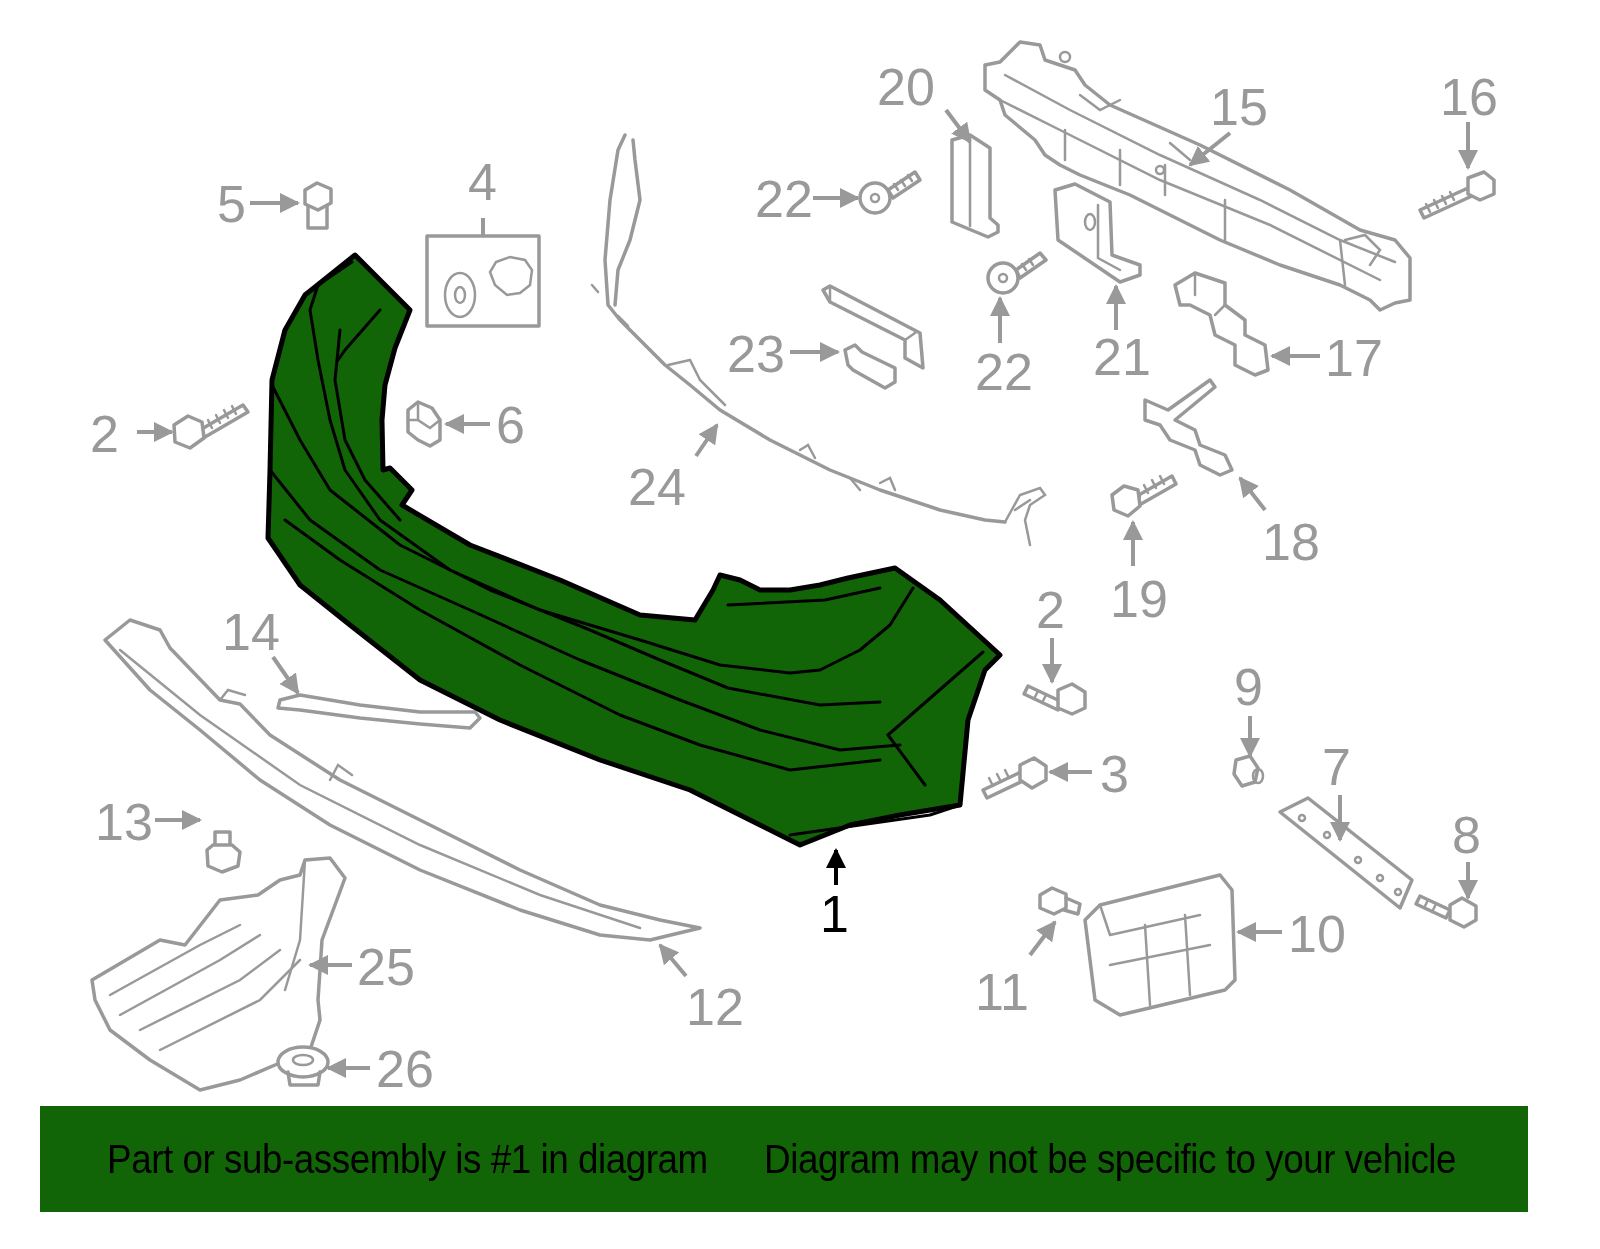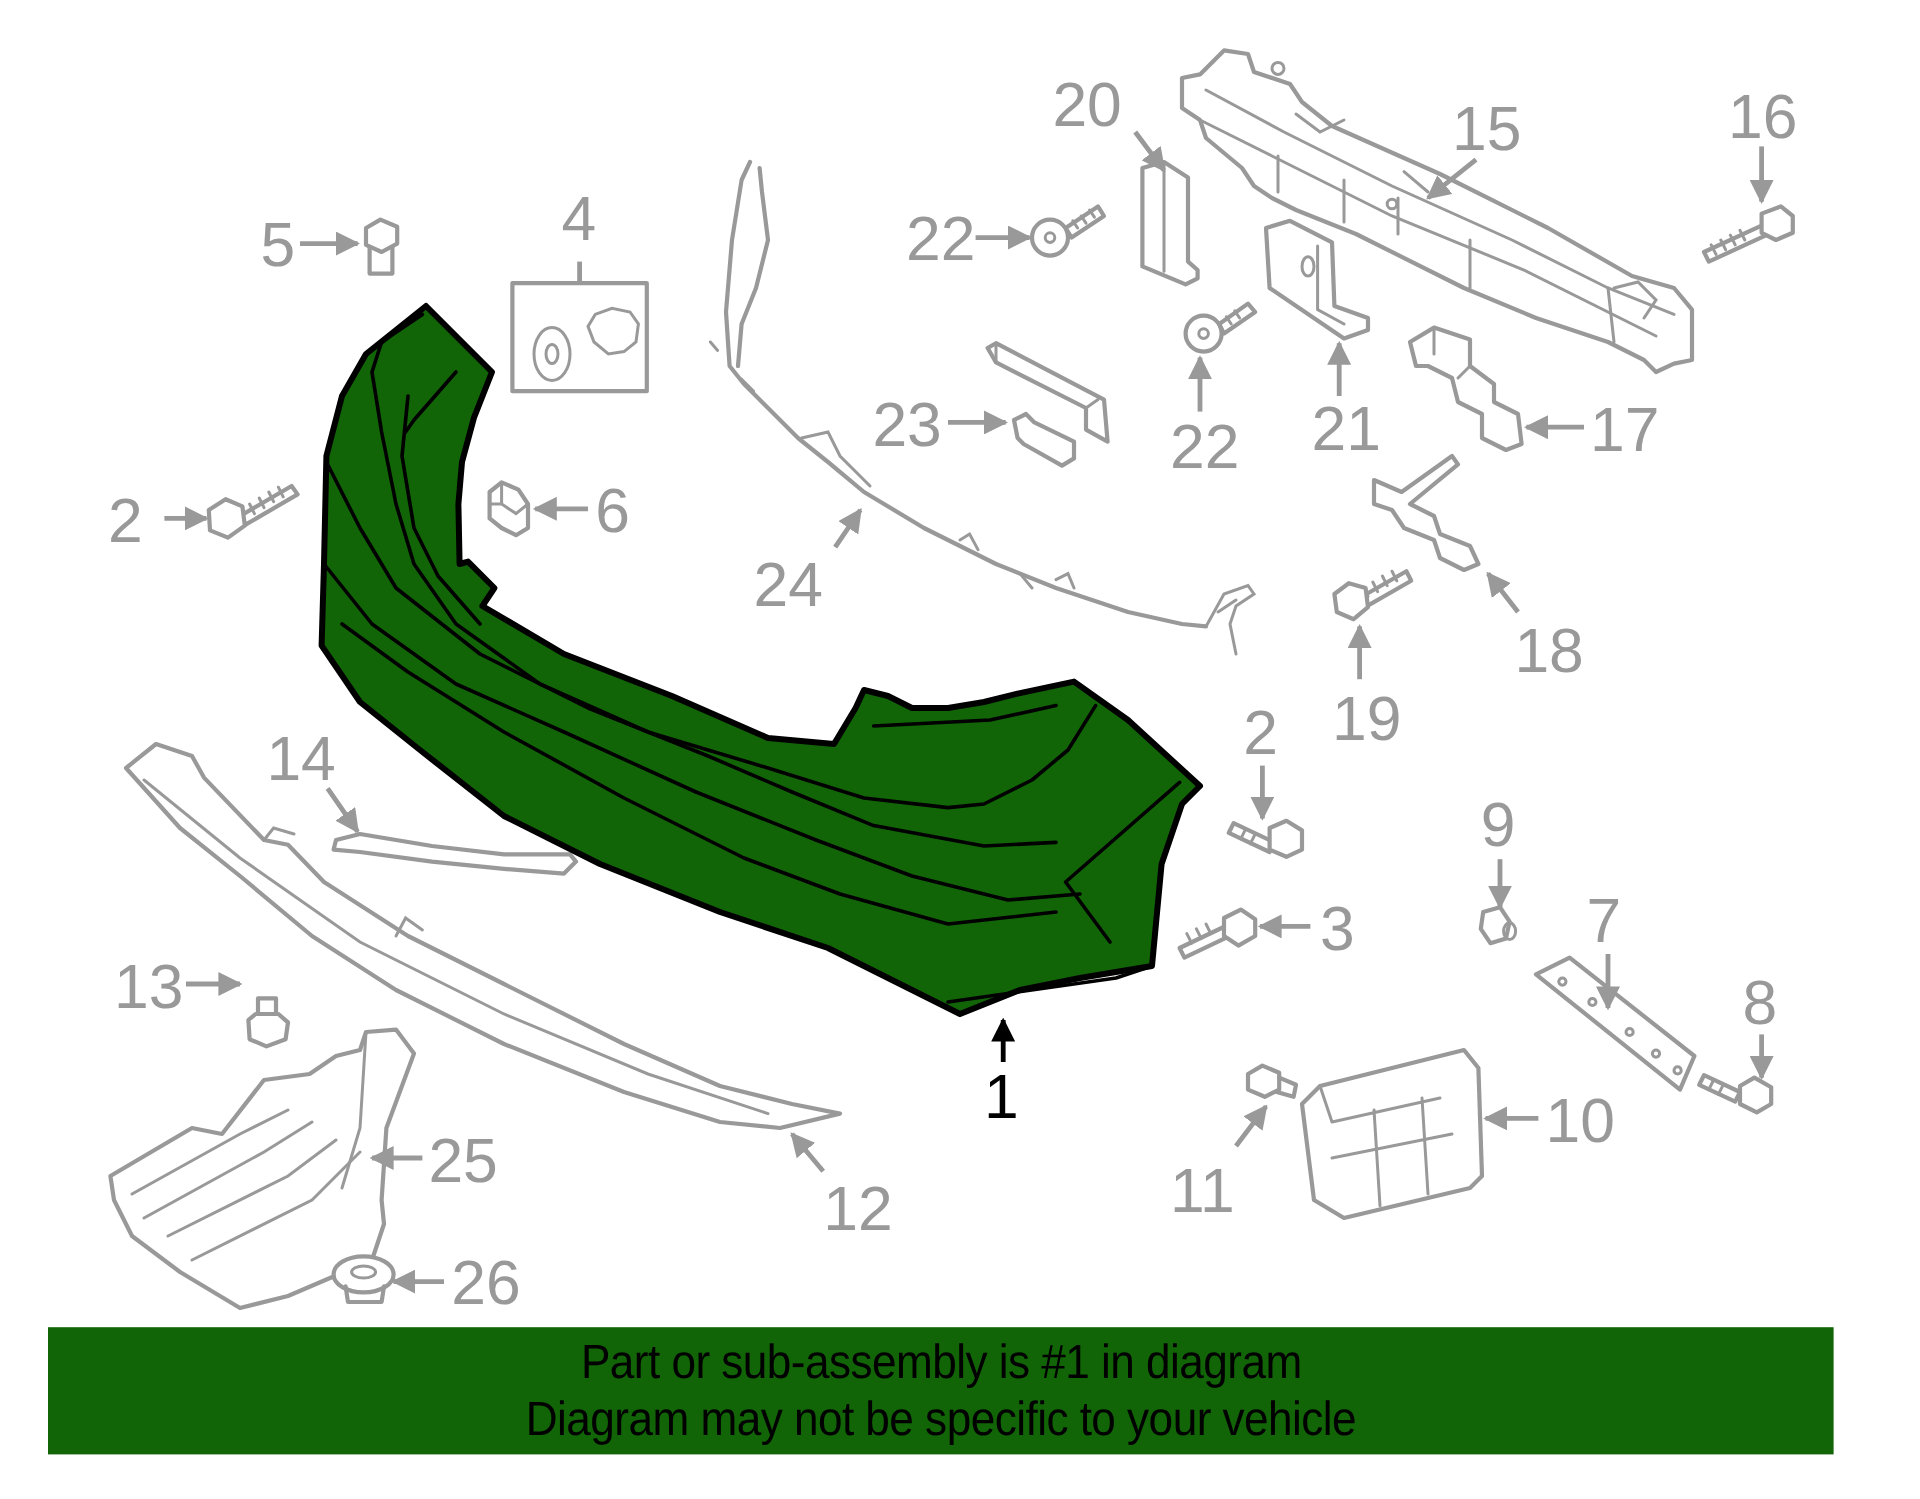--- a/index.html
+++ b/index.html
@@ -9,21 +9,21 @@
   .part { fill: none; stroke: #999999; stroke-width: 3.5; stroke-linejoin: round; stroke-linecap: round; }
   .part-fill { fill: #ffffff; stroke: #999999; stroke-width: 3.5; stroke-linejoin: round; }
   .detail { fill: none; stroke: #999999; stroke-width: 2.5; stroke-linecap: round; }
   .leader { stroke: #999999; stroke-width: 4; fill: none; }
   .callout { fill: #999999; font-family: "Liberation Sans", sans-serif; font-size: 52px; }
   .callout-main { fill: #000000; font-family: "Liberation Sans", sans-serif; font-size: 52px; }
   .leader-main { stroke: #000000; stroke-width: 4; }
   .bumper { fill: #126507; stroke: #000000; stroke-width: 5; stroke-linejoin: round; }
   .bumper-line { fill: none; stroke: #000000; stroke-width: 3; stroke-linecap: round; stroke-linejoin: round; }
   #banner { position: absolute; left: 40px; top: 1106px; width: 1488px; height: 106px;
-            background: #126507; display: flex; flex-direction: column; align-items: center; justify-content: center; }
+            background: #126507; display: flex; flex-direction: row; align-items: center; justify-content: center; }
   #banner span { display: block; color: #000000; font-family: "Liberation Sans", sans-serif;
                  font-size: 40px; line-height: 48px; letter-spacing: -0.5px; transform: scaleX(0.92); }
 </style>
 </head>
 <body>
 
 <svg id="diagram" viewBox="0 0 1600 1249" xmlns="http://www.w3.org/2000/svg">
   <defs>
     <marker id="ah" viewBox="0 0 10 10" refX="9" refY="5" markerWidth="5" markerHeight="5" orient="auto">
       <path d="M0,0 L10,5 L0,10 z" fill="#999999"></path>

